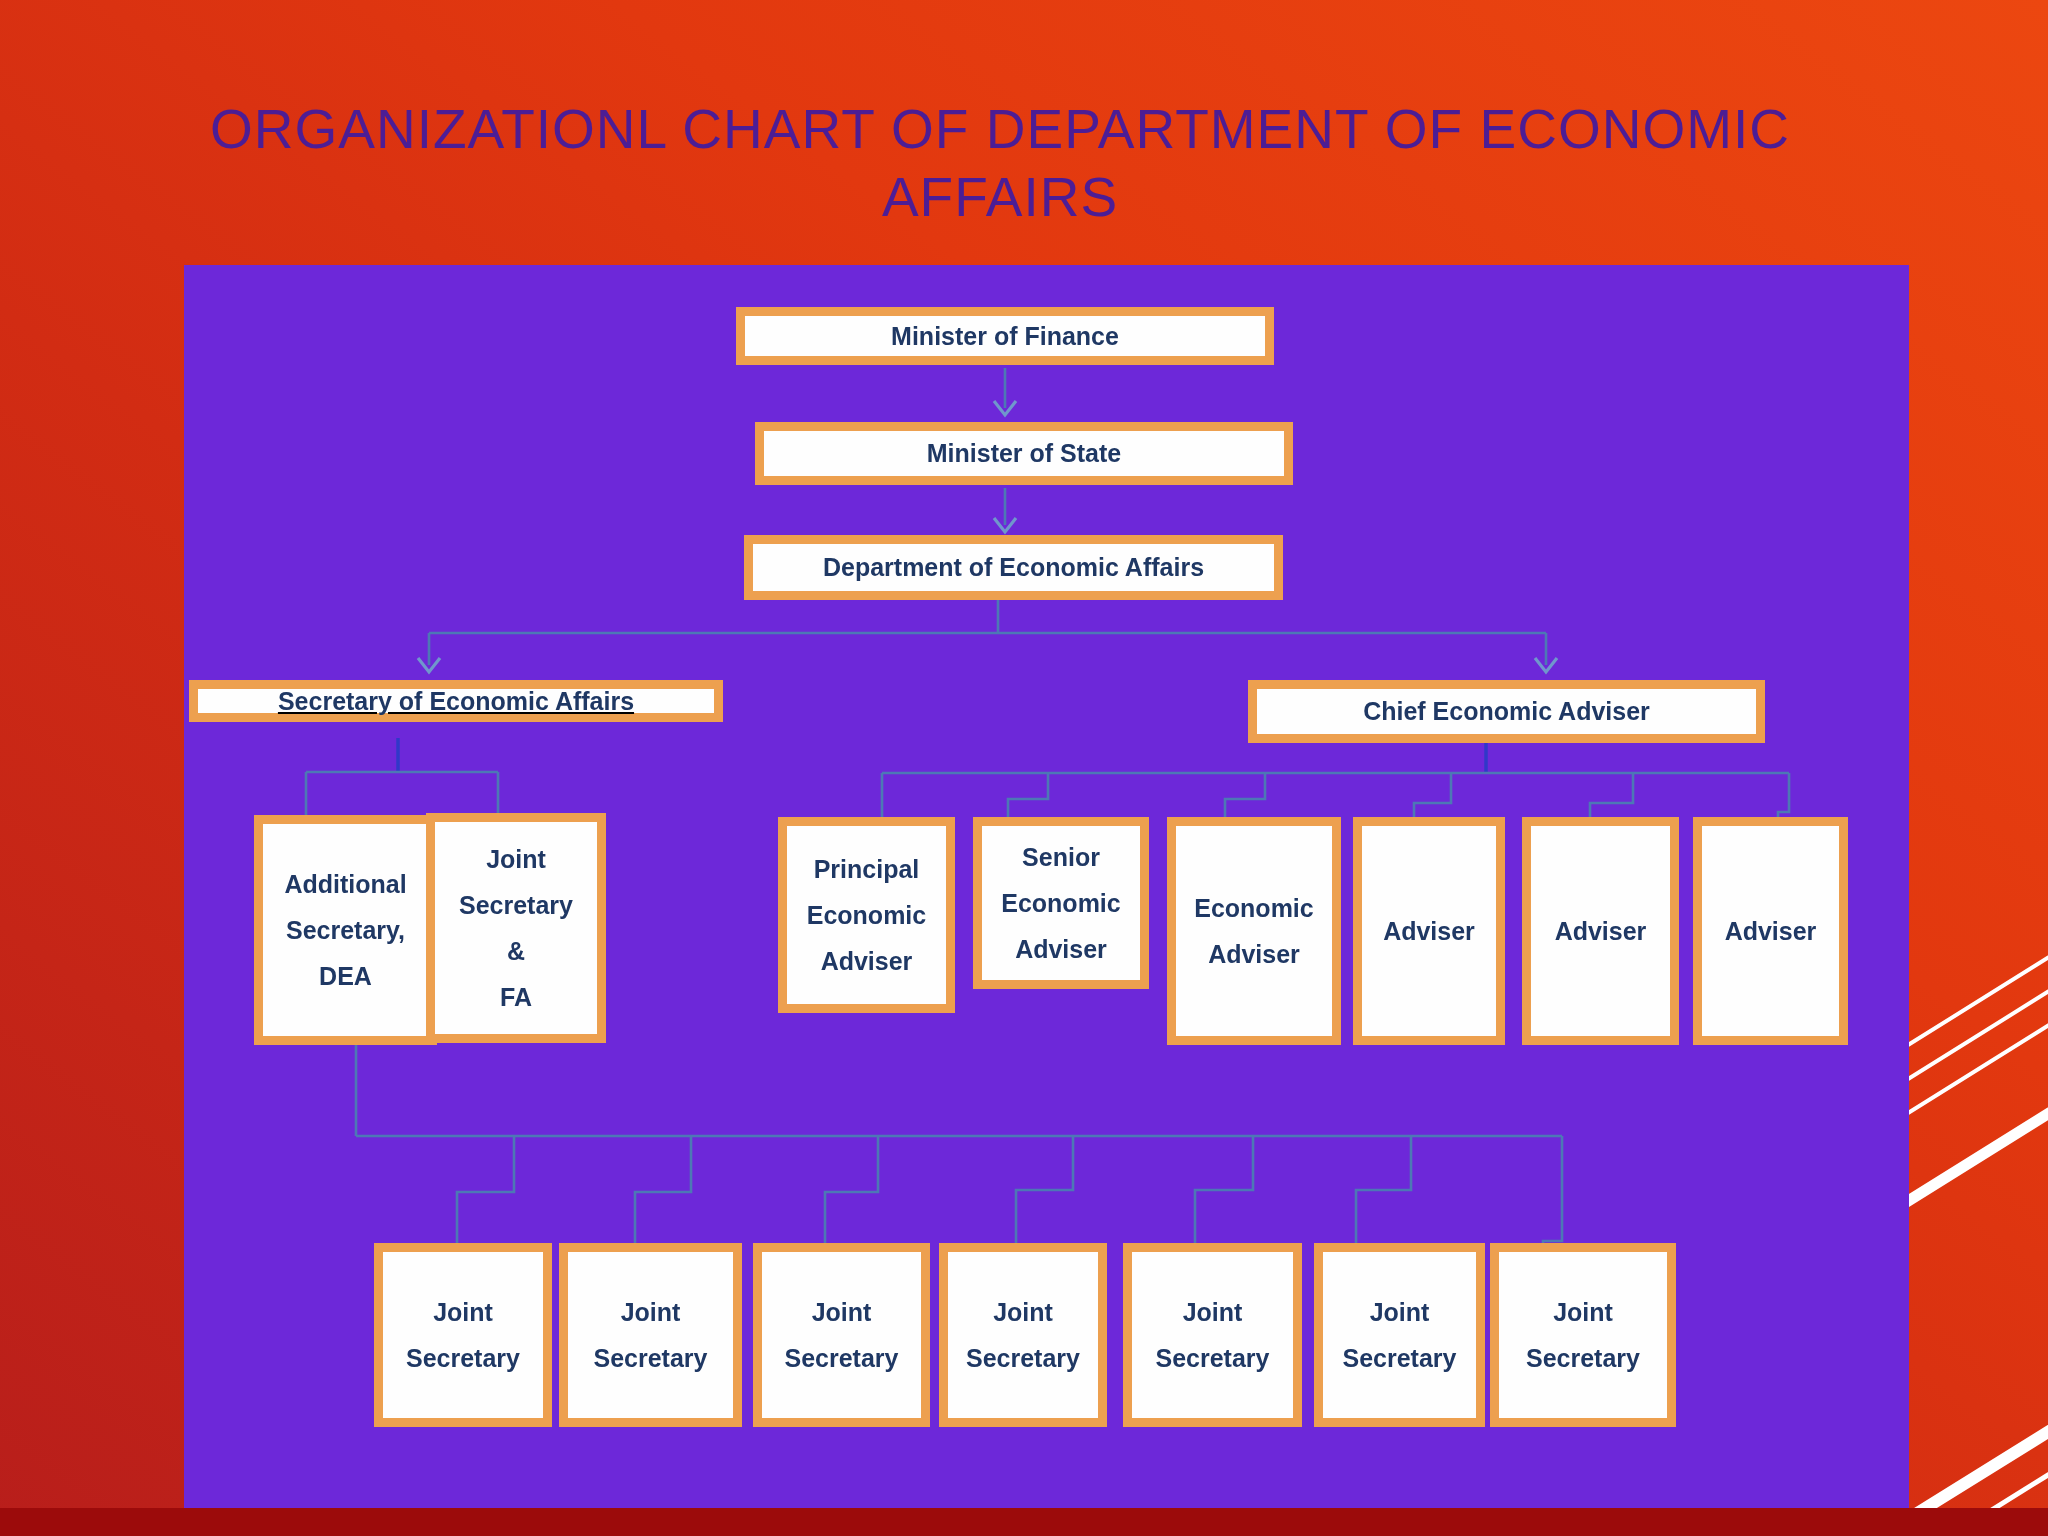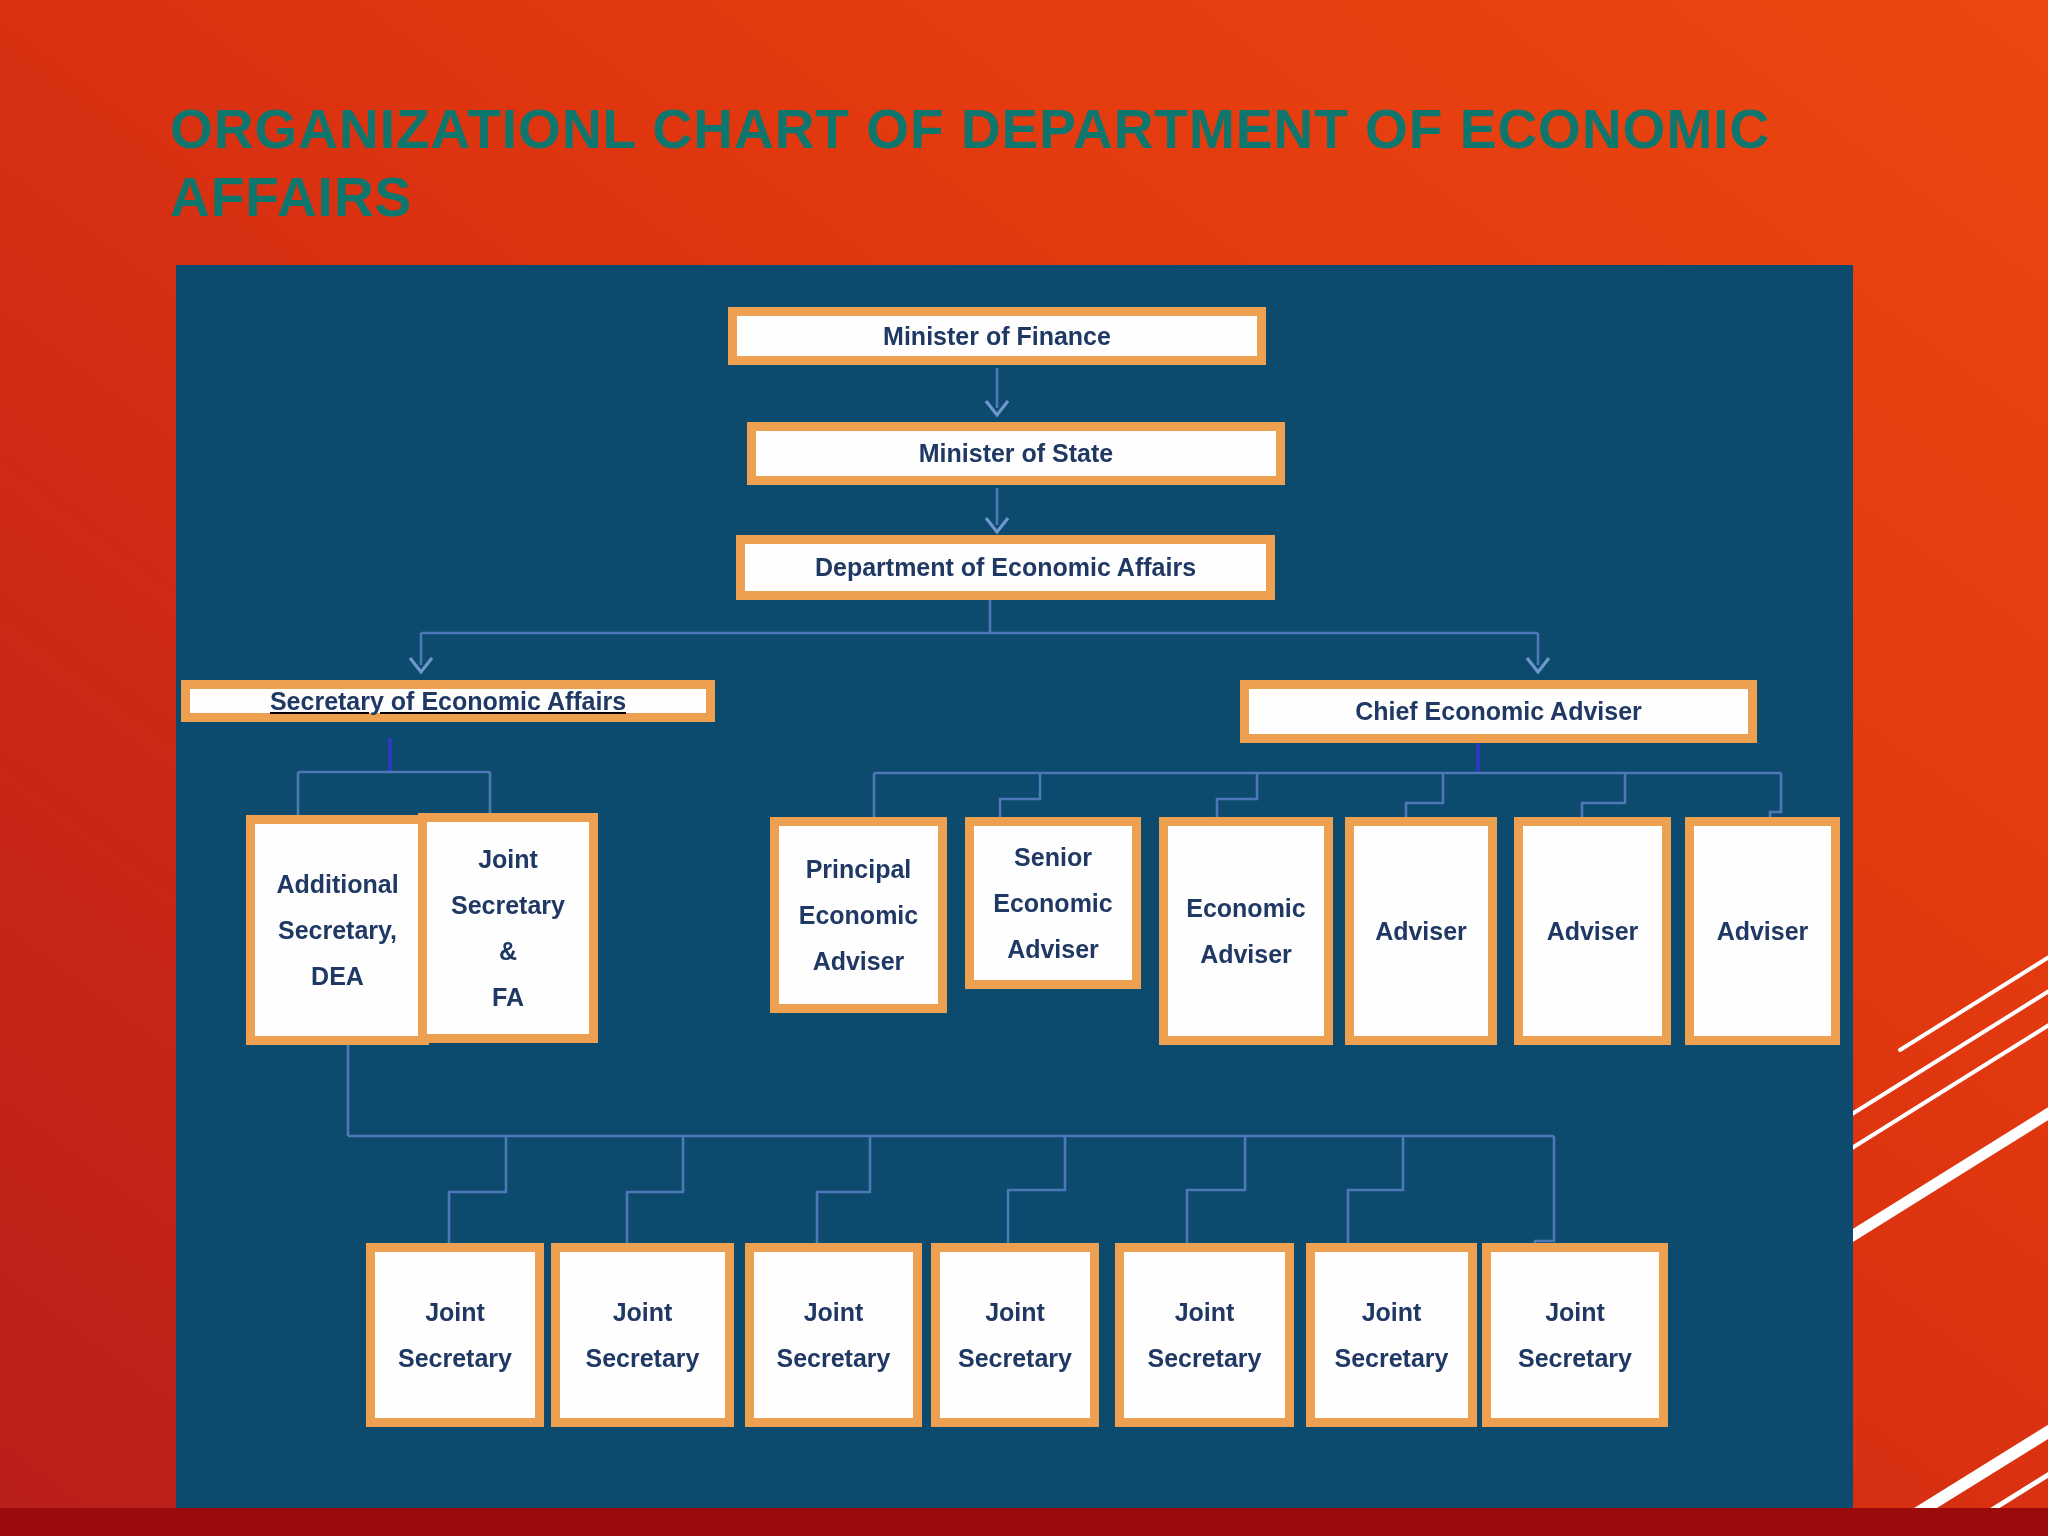--- a/index.html
+++ b/index.html
@@ -3,32 +3,33 @@
 <meta charset="utf-8">
 <style>
   html,body{margin:0;padding:0;}
   body{
     width:2048px;height:1536px;overflow:hidden;position:relative;
     font-family:"Liberation Sans","DejaVu Sans",sans-serif;
     background:linear-gradient(to bottom left,#ec4710 0%,#e2380f 35%,#d22c13 60%,#b81e1b 100%);
   }
   .title{
     position:absolute;left:170px;top:95px;width:1660px;
-    color:#0f766e;font-size:55px;line-height:1.24;
-    letter-spacing:1px;font-weight:700;
+    text-align:center;color:#4c1d95;font-size:55px;line-height:1.24;
+    letter-spacing:1px;font-weight:400;
   }
   .title span{display:block;}
   .bottom-band{
     position:absolute;left:0;top:1508px;width:2048px;height:28px;
     background:#9c0b0b;
   }
   #bg-decor{position:absolute;left:0;top:0;width:2048px;height:1536px;}
   .chart-area{
-    position:absolute;left:176px;top:265px;width:1677px;height:1243px;
-    background:#0c4a6e;
+    position:absolute;left:184px;top:265px;width:1677px;height:1243px;
+    background:#6d28d9;
+    padding-left:48px;
   }
   #connectors{position:absolute;left:0;top:0;width:1677px;height:1243px;}
   .org-box{
     position:absolute;box-sizing:border-box;
     background:#fefefe;
     display:flex;align-items:center;justify-content:center;
     text-align:center;
   }
   .org-box .lbl{
     white-space:pre-line;

